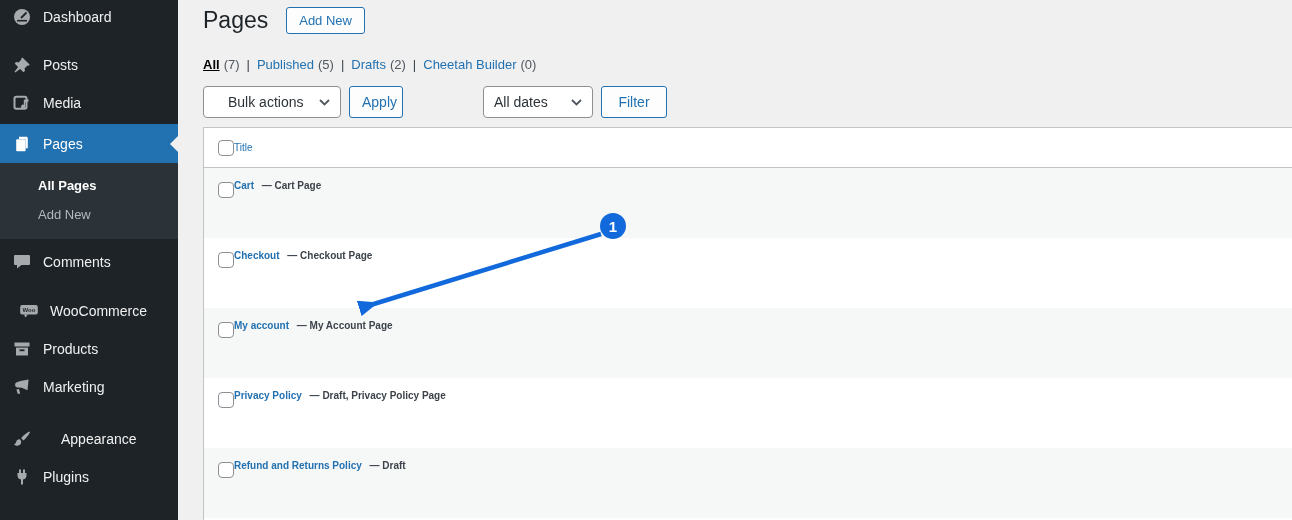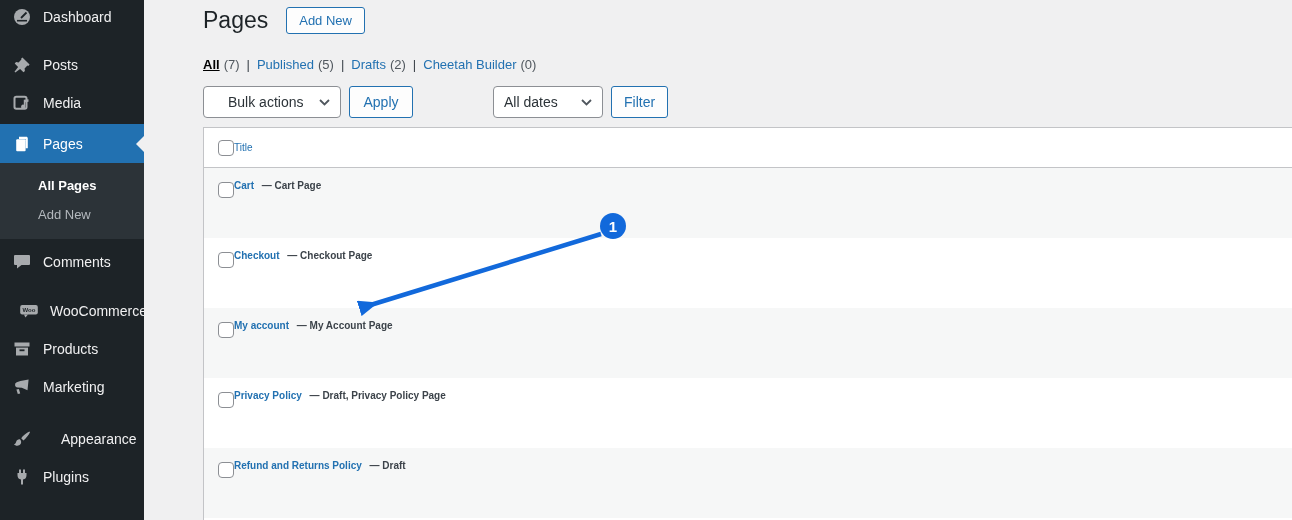--- a/index.html
+++ b/index.html
@@ -6,21 +6,21 @@
   html,body { width:1292px; height:520px; overflow:hidden; }
   body {
     font-family:"Liberation Sans", sans-serif;
     background:#f0f0f1;
     position:relative;
     color:#3c434a;
   }
 
   
   #sidebar {
-    position:absolute; left:0; top:0; width:144px; height:520px;
+    position:absolute; left:0; top:0; width:178px; height:520px;
     background:#1d2327; z-index:2;
   }
   .menu-item {
     height:34px; display:flex; align-items:center; gap:11px;
     padding-left:12px; font-size:14px; color:#f0f0f1;
     position:relative; cursor:pointer;
   }
   .menu-item .mi { width:20px; height:20px; color:#a7aaad; flex:0 0 20px; display:flex; align-items:center; justify-content:center; }
   .menu-item.active { background:#2271b1; color:#fff; height:39px; }
   .menu-item.active .mi { color:#fff; }
@@ -65,22 +65,22 @@
     font-size:14px; color:#2c3338; padding:0 10px 0 10px; cursor:pointer;
   }
   .wp-select .chev { margin-left:14px; display:flex; }
   #bulk-actions-select { width:138px;padding-left:24px; }
   #dates-select { width:110px; margin-left:80px; }
   .wp-btn {
     height:32px; font-size:14px; color:#2271b1; background:#fdfdfd;
     border:1px solid #2271b1; border-radius:3px; padding:0 12px;
     cursor:pointer; font-family:inherit;
   }
-  #apply-btn { margin-left:8px; width:64px; }
-  #filter-btn { margin-left:8px; width:57px; }
+  #apply-btn { margin-left:8px; width:54px; }
+  #filter-btn { margin-left:8px; width:66px; }
 
   
   #list-table {
     position:absolute; left:25px; top:127px; width:1092px; height:393px;
     background:#fff; border:1px solid #c3c4c7; border-right:none; border-bottom:none;
   }
   .t-header {
     height:40px; display:flex; align-items:center;
     border-bottom:1px solid #c3c4c7; background:#fff;
   }

